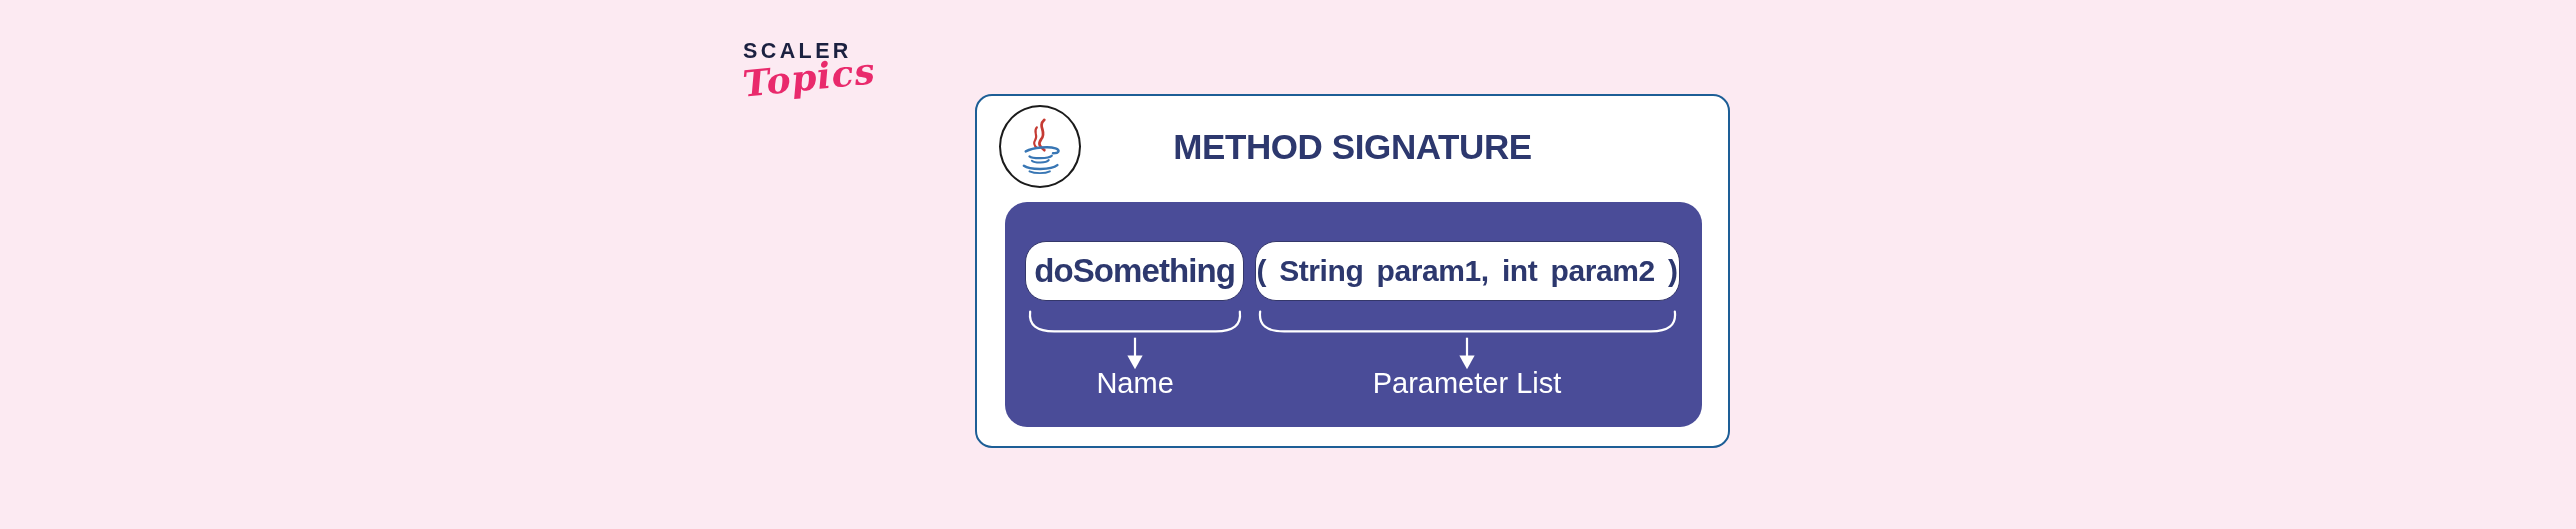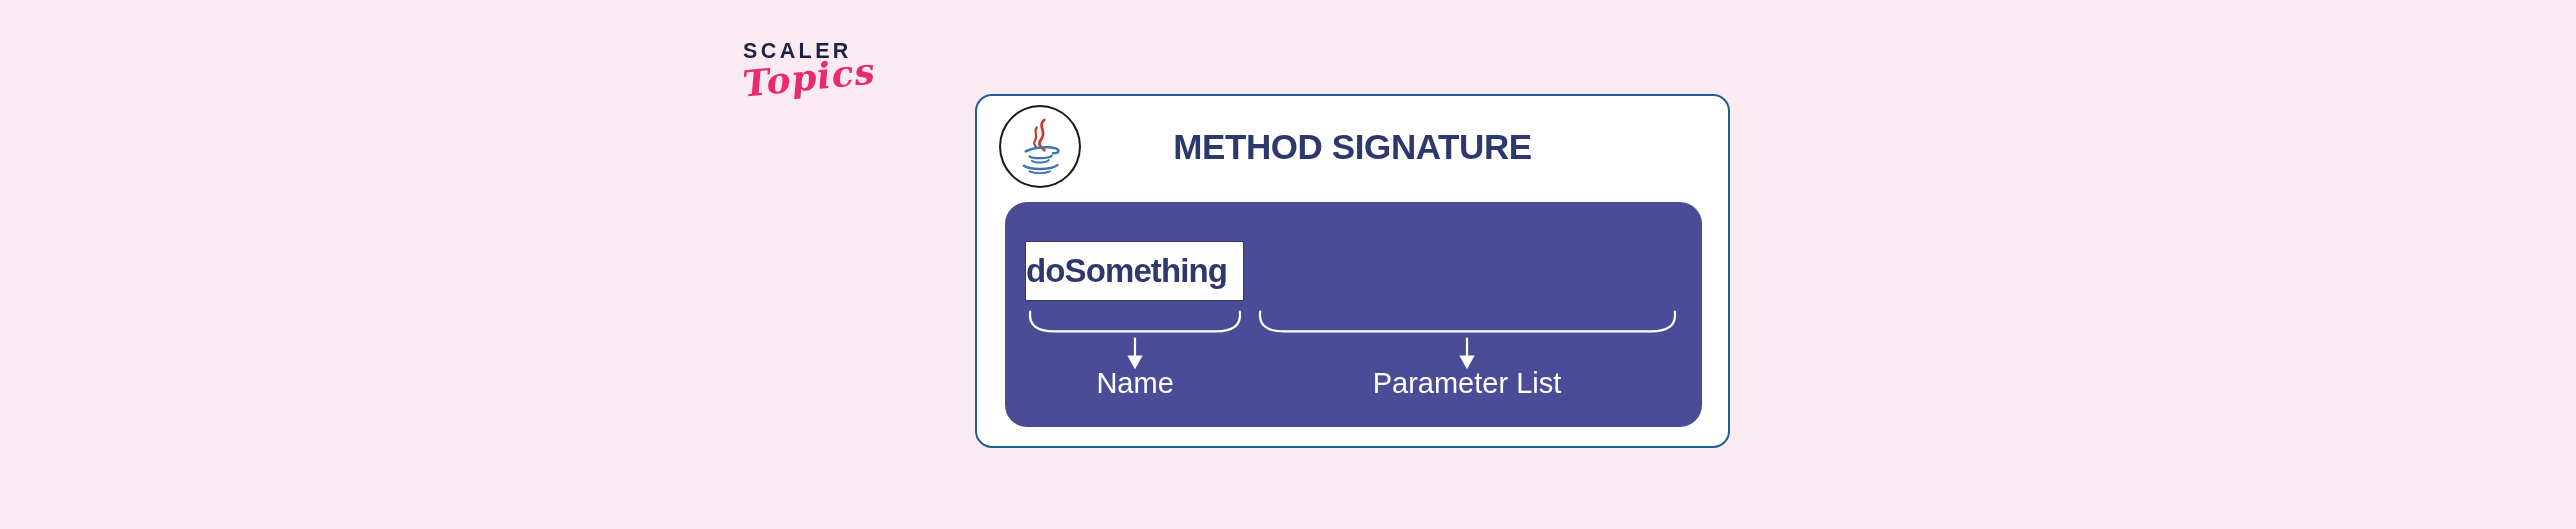--- a/index.html
+++ b/index.html
@@ -51,22 +51,22 @@
     color:var(--title-navy,#2D386E);
   }
 
   
   .panel{
     position:absolute;left:27.5px;top:106px;width:697px;height:225px;
     background:var(--panel-purple,#4A4C98);border-radius:22px;
   }
   .chip{
     position:absolute;top:39px;height:60px;background:#fff;
-    border:1.7px solid var(--chip-outline,#34376A);border-radius:0;
-    display:flex;align-items:center;
+    border:1.7px solid var(--chip-outline,#34376A);border-radius:21px;
+    display:flex;align-items:center;justify-content:center;
     color:var(--chip-text,#2D386E);font-weight:bold;white-space:nowrap;
   }
   .chip-name{left:20.6px;width:219px;font-size:33px;letter-spacing:-0.9px;}
   .chip-params{left:250px;width:425px;font-size:30px;letter-spacing:-0.4px;word-spacing:5.2px;}
 
   .brace{position:absolute;top:108px;height:24px;overflow:visible;}
   .brace-name{left:20.6px;width:220px;}
   .brace-params{left:250px;width:425px;}
   .brace path{stroke:var(--white,#FFFFFF);stroke-width:2.6;fill:none;stroke-linecap:round;}
 
@@ -107,20 +107,23 @@
       </svg>
     </span>
 
     <h1 class="card-title">METHOD SIGNATURE</h1>
 
     <div class="panel">
 
       <div class="chip chip-name">
         <span>doSomething</span>
       </div>
+      <div class="chip chip-params">
+        <span>( String param1, int param2 )</span>
+      </div>
 
       <svg class="brace brace-name" viewBox="0 0 256 28" preserveAspectRatio="none">
         <path d="M6 2 C4 18 14 25 34 25 L222 25 C242 25 252 18 250 2"></path>
       </svg>
       <svg class="brace brace-params" viewBox="0 0 495 28" preserveAspectRatio="none">
         <path d="M6 2 C4 18 14 25 34 25 L461 25 C481 25 491 18 489 2"></path>
       </svg>
 
       <svg class="arrow arrow-name" viewBox="0 0 28 40">
         <line x1="14" y1="2" x2="14" y2="24"></line>

